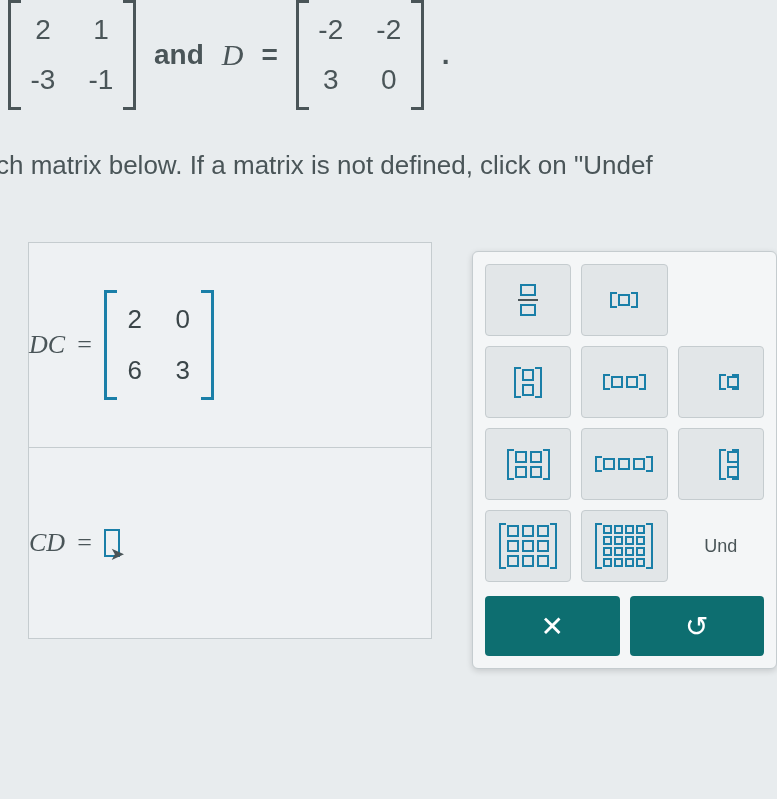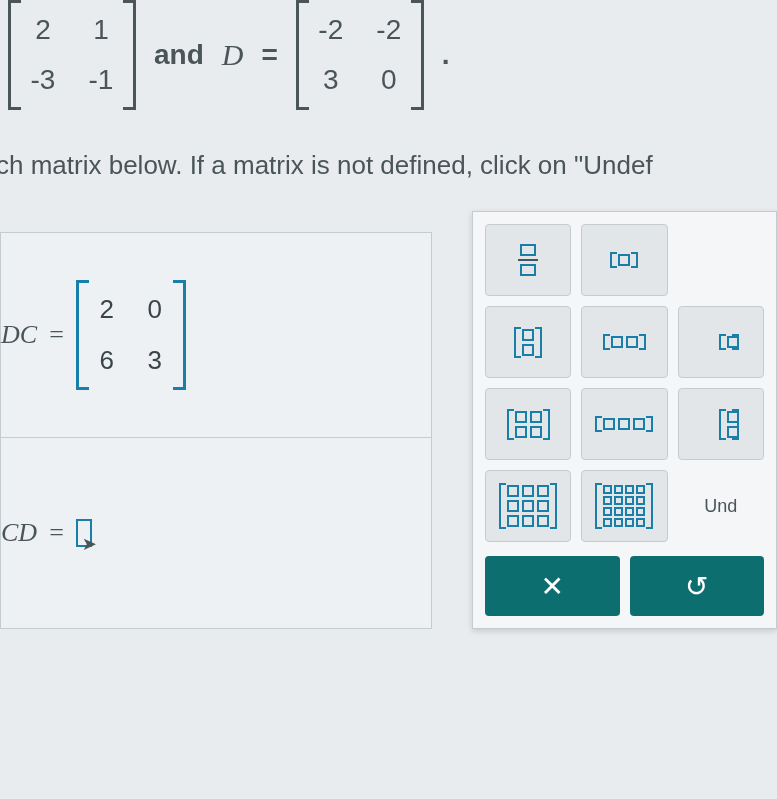--- a/index.html
+++ b/index.html
@@ -46,21 +46,22 @@
     .matrix-cell { min-width: 30px; text-align: center; font-size: 28px; }
     .and-text { font-size: 28px; margin: 0 8px; font-weight: bold; }
     .var-italic { font-style: italic; font-family: 'Times New Roman', serif; font-size: 30px; }
     .instruction {
       font-size: 26px;
       color: #4a5558;
       margin: 25px 0 30px -4px;
     }
     .work-area {
       display: flex;
-      align-items: flex-end;
+      align-items: center;
+      padding-left: 28px;
     }
     .answer-column {
       flex: 1;
       border: 1px solid #c5cccf;
     }
     .answer-cell {
       border-bottom: 1px solid #c5cccf;
       min-height: 205px;
       display: flex;
       align-items: center;
@@ -100,25 +101,26 @@
     .placeholder-box {
       display: inline-block;
       width: 16px;
       height: 28px;
       border: 2px solid #1a7fa8;
       vertical-align: middle;
     }
     .palette {
       background: #f4f6f7;
       border: 1px solid #c5cccf;
-      border-radius: 0;
+      border-radius: 6px;
       padding: 12px;
       margin-left: 40px;
       width: 305px;
       box-shadow: 0 2px 6px rgba(0,0,0,0.15);
+      margin-top: 40px;
     }
     .palette-grid {
       display: grid;
       grid-template-columns: repeat(3, 1fr);
       gap: 10px;
     }
     .palette-btn {
       background: #e2e6e8;
       border: 1px solid #c5cccf;
       border-radius: 4px;

